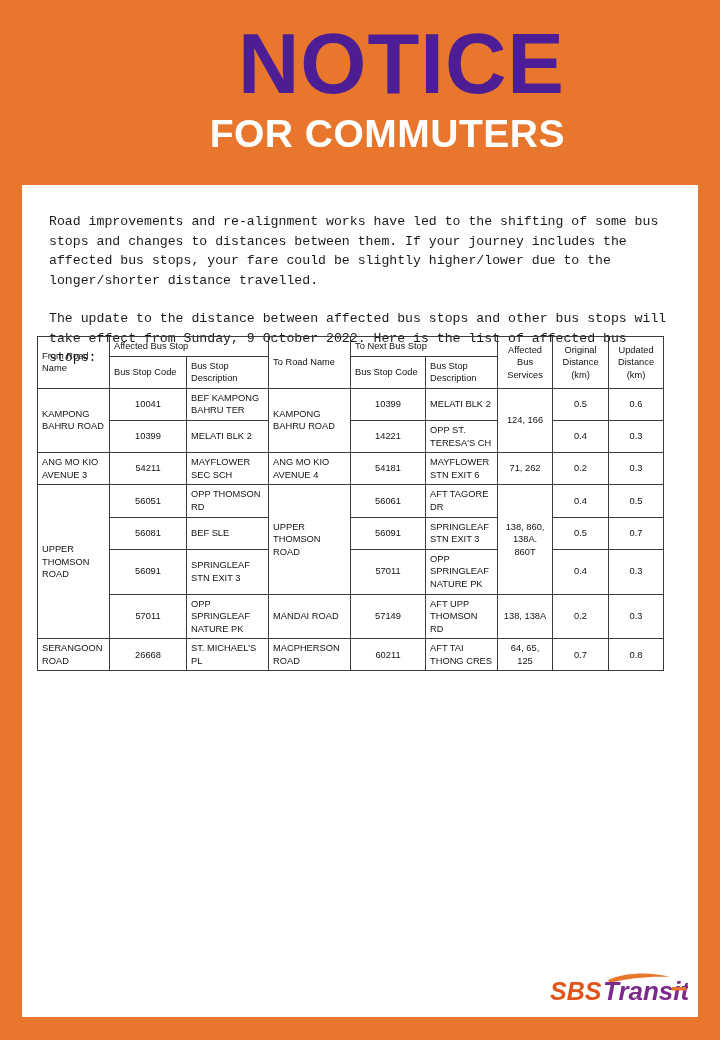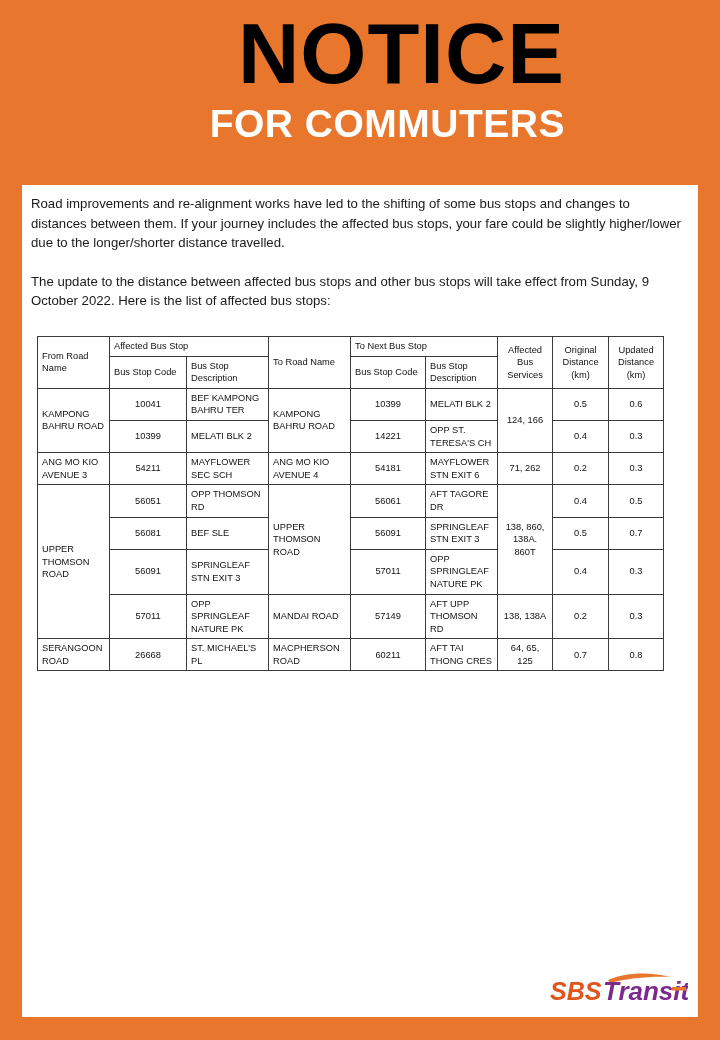--- a/index.html
+++ b/index.html
@@ -22,28 +22,28 @@
   .banner {
     position: absolute;
     left: 0; top: 0;
     width: 720px;
     height: 185px;
     background: #E8762C;
     text-align: right;
     padding-right: 155px;
   }
   .banner-title {
-    color: #000000;
+    color: #4c1d95;
     font-family: "Liberation Sans", sans-serif;
     font-weight: bold;
     font-size: 85px;
     line-height: 92px;
     letter-spacing: 1px;
     margin: 0;
-    padding-top: 8px;
+    padding-top: 18px;
   }
   .banner-sub {
     color: #ffffff;
     font-family: "Liberation Sans", sans-serif;
     font-weight: bold;
     font-size: 39px;
     line-height: 44px;
     letter-spacing: 0.5px;
     margin: 0;
     padding-top: 2px;
@@ -62,21 +62,21 @@
 
   .intro {
     position: absolute;
     left: 9px;
     top: 9px;
     width: 654px;
     font-size: 13.2px;
     line-height: 19.5px;
     color: #1a1a1a;
   }
-  .intro p { margin: 0; }
+  .intro p { margin: 18px; font-family: Liberation Mono, monospace; }
   .intro p.second { margin-top: 19px; }
 
   
   .table-wrap {
     position: absolute;
     left: 15px;
     top: 151px;
     width: 626px;
   }
   table.bus {

